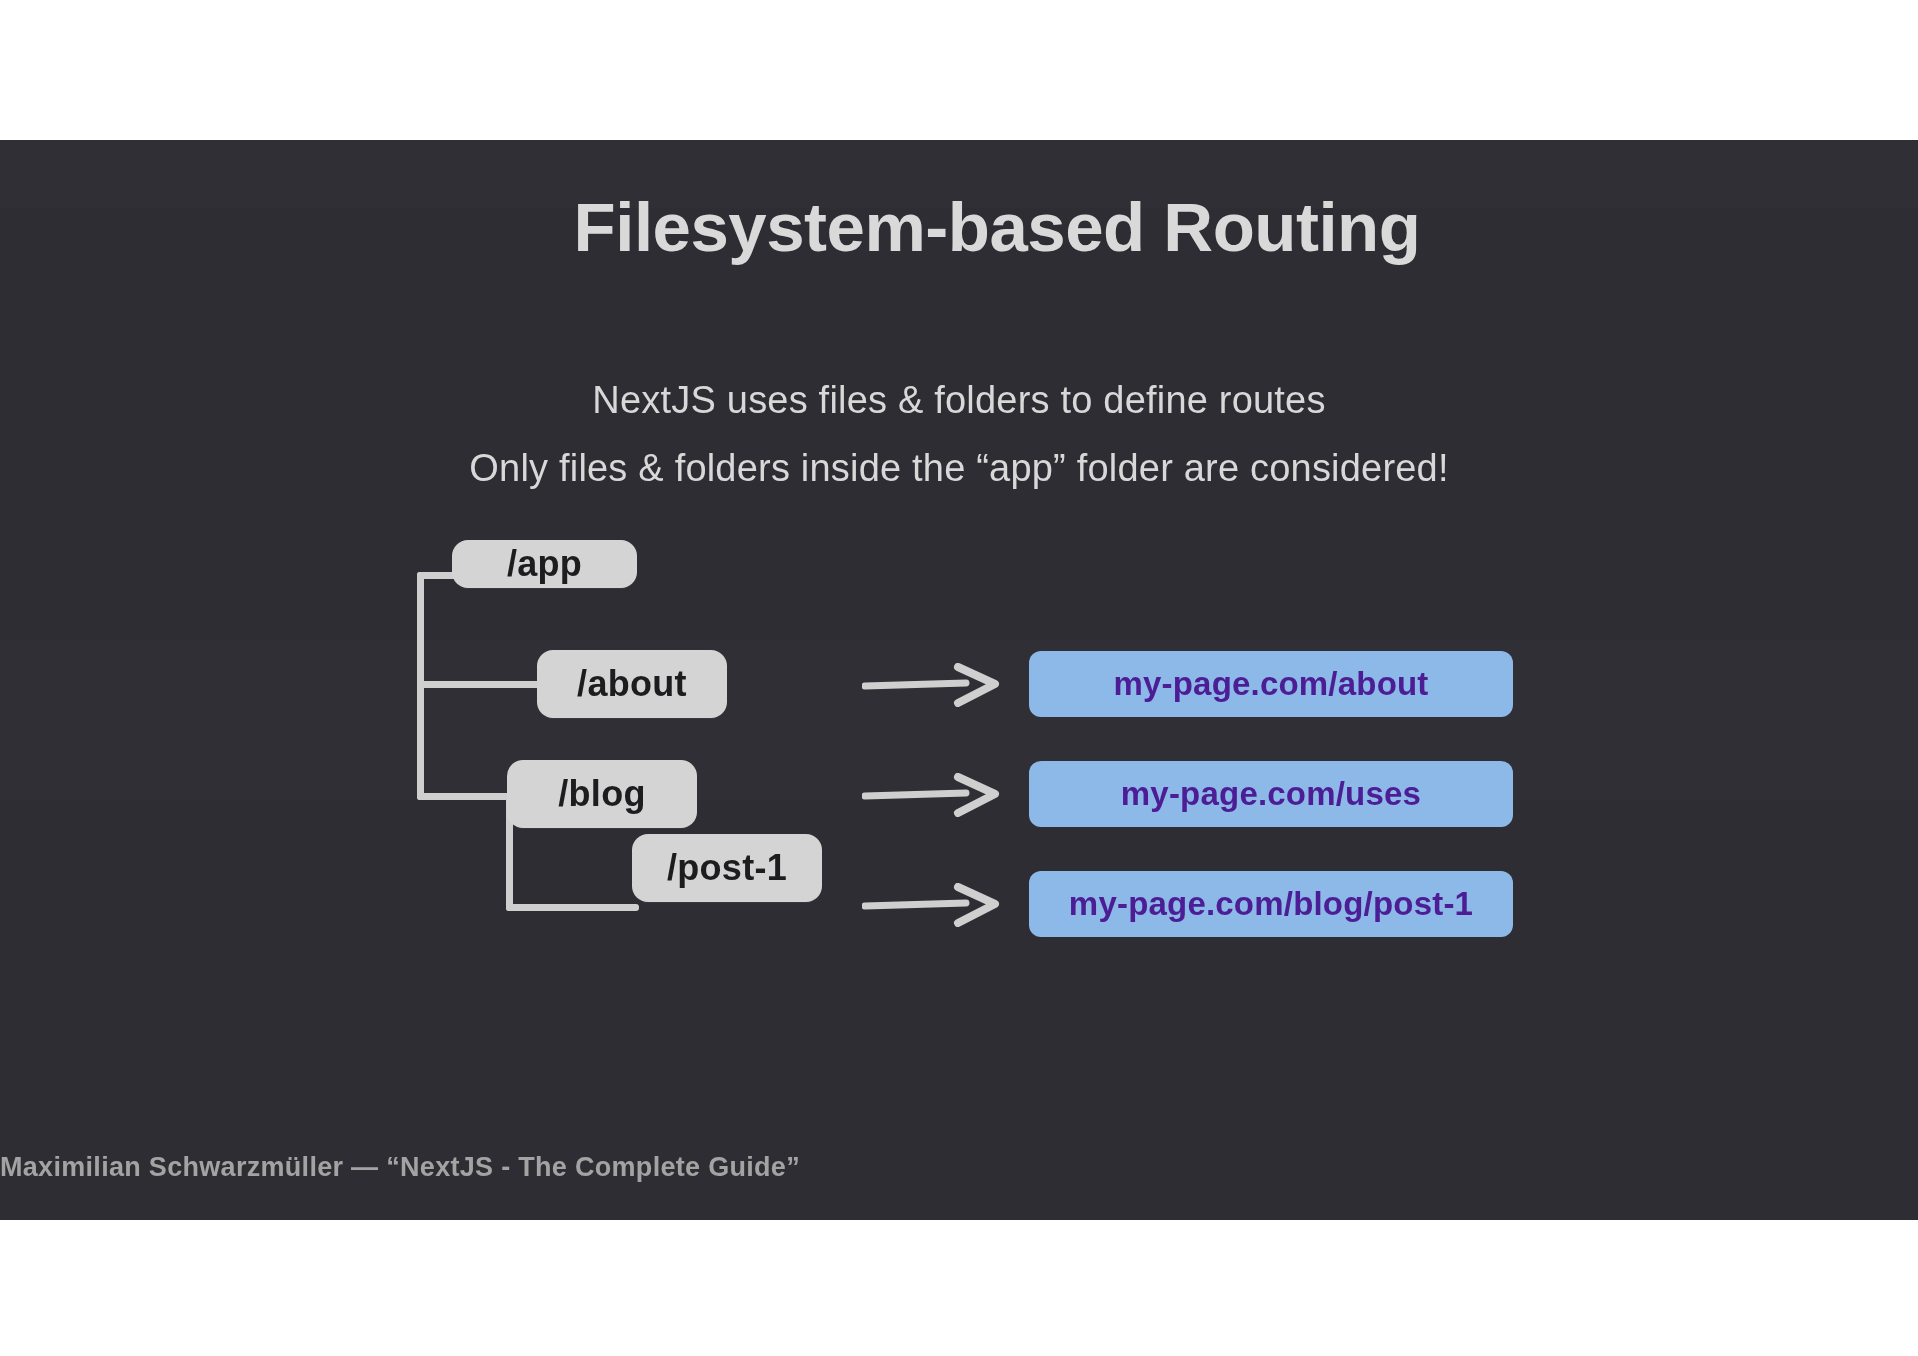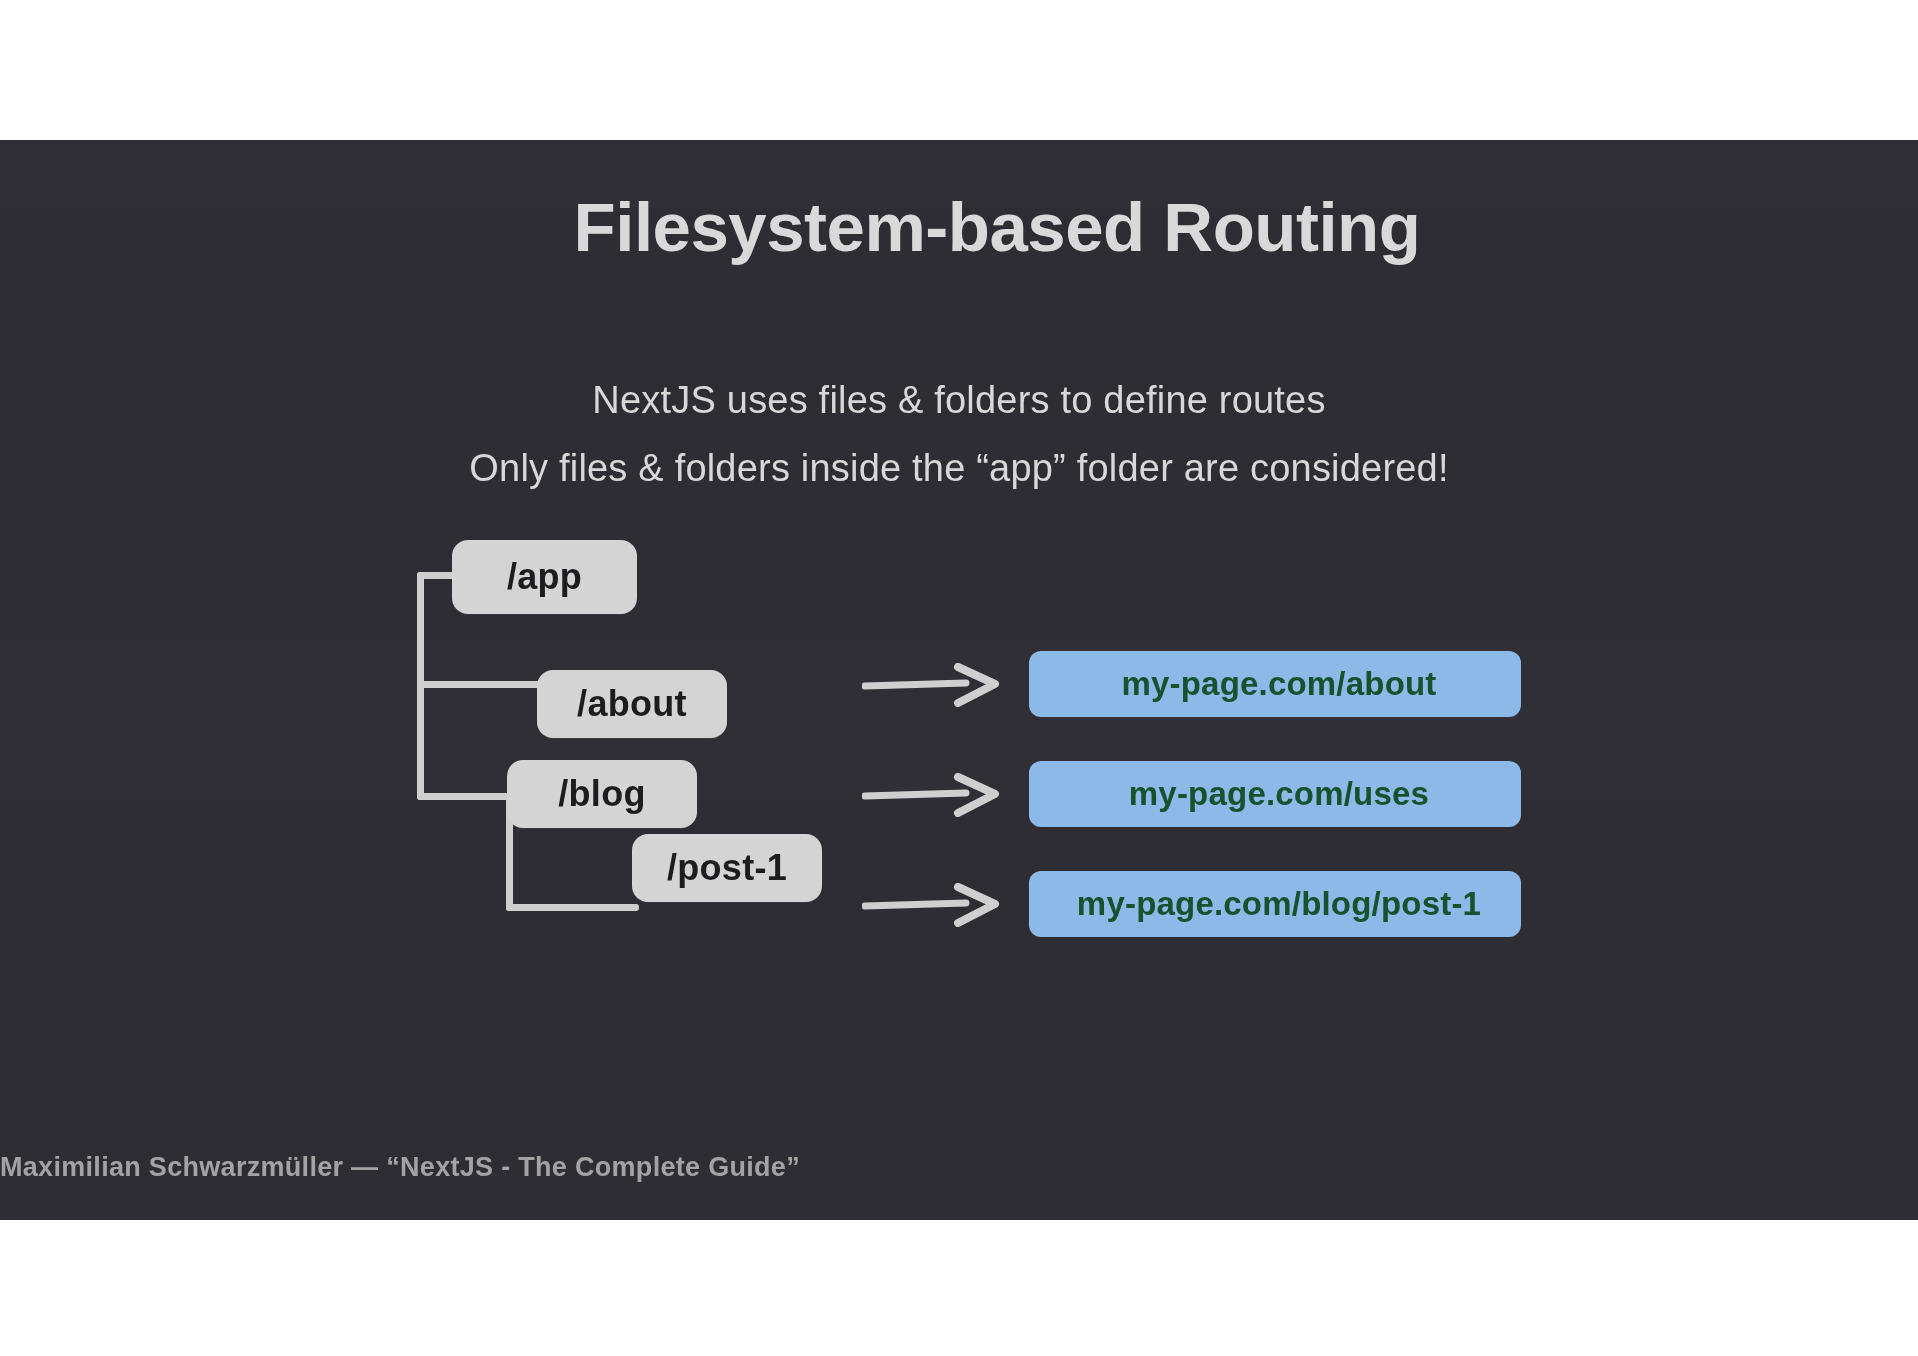--- a/index.html
+++ b/index.html
@@ -98,42 +98,41 @@
     font-size: 36px;
     font-weight: 700;
     letter-spacing: 0.3px;
     display: flex;
     align-items: center;
     justify-content: center;
     white-space: nowrap;
     box-shadow: 0 1px 0 rgba(255,255,255,0.05);
   }
 
-  .node-app    { left: 452px; top: 400px; width: 185px; height: 74px; }
-  .node-about  { left: 537px; top: 510px; width: 190px; height: 68px; margin-top: 20px; }
+  .node-app    { left: 452px; top: 400px; width: 185px; height: 48px; }
+  .node-about  { left: 537px; top: 510px; width: 190px; height: 68px; }
   .node-blog   { left: 507px; top: 620px; width: 190px; height: 68px; }
   .node-post1  { left: 632px; top: 694px; width: 190px; height: 68px; }
 
   
   .url {
     position: absolute;
     background: #8cb9e8;
-    color: #14532d;
+    color: #4c1d95;
     border-radius: 12px;
     font-size: 33px;
     font-weight: 700;
     letter-spacing: 0.2px;
     display: flex;
     align-items: center;
     justify-content: center;
     white-space: nowrap;
     left: 1029px;
     width: 484px;
     height: 66px;
-    padding-left: 8px;
   }
   .url-about { top: 511px; }
   .url-blog  { top: 621px; }
   .url-post1 { top: 731px; }
 
   
   .stroke {
     position: absolute;
     background: #cfcfcf;
     border-radius: 3px;

